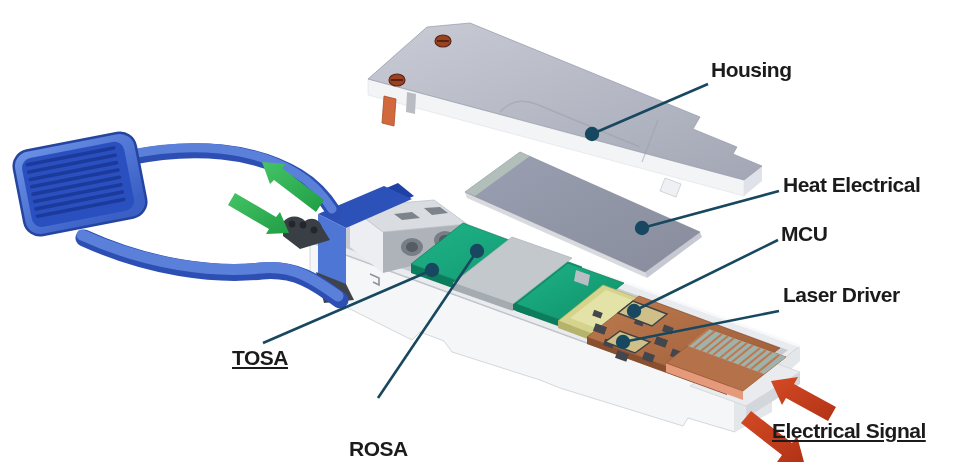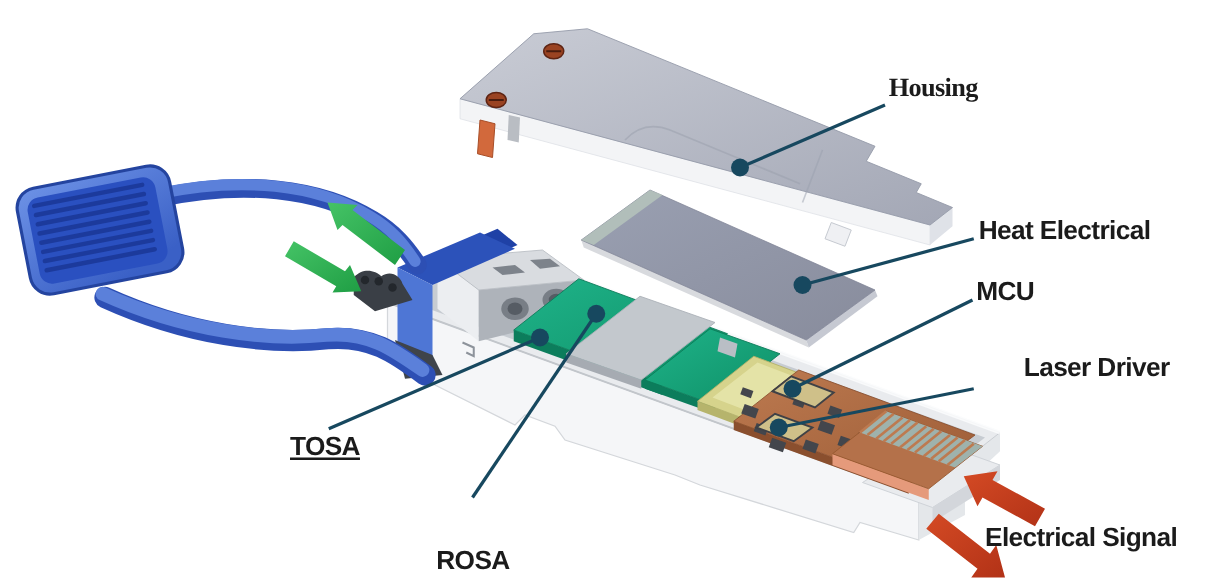--- a/index.html
+++ b/index.html
@@ -213,21 +213,21 @@
   <g fill="#17485f">
     <circle cx="592" cy="134" r="7.2"></circle>
     <circle cx="642" cy="228" r="7.2"></circle>
     <circle cx="634" cy="311" r="7.2"></circle>
     <circle cx="623" cy="342" r="7.2"></circle>
     <circle cx="432" cy="270" r="7.2"></circle>
     <circle cx="477" cy="251" r="7.2"></circle>
   </g>
 </svg>
 
-<div class="lbl" style="left:711px;top:58px;font-family:Liberation Serif, serif;">Housing</div>
+<div class="lbl" style="left:711px;top:58px;">Housing</div>
 <div class="lbl" style="left:783px;top:173px;">Heat Electrical</div>
 <div class="lbl" style="left:781px;top:222px;">MCU</div>
-<div class="lbl" style="left:819px;top:283px;text-align:center;">Laser Driver</div>
-<div class="lbl" style="left:788px;top:419px;">Electrical Signal</div>
+<div class="lbl" style="left:783px;top:283px;text-align:center;">Laser Driver</div>
+<div class="lbl" style="left:772px;top:419px;text-decoration:underline;">Electrical Signal</div>
 <div class="lbl" style="left:232px;top:346px;text-decoration:underline;">TOSA</div>
 <div class="lbl" style="left:349px;top:397px;margin-top:40px;">ROSA</div>
 
 </div>
 
 </body></html>

